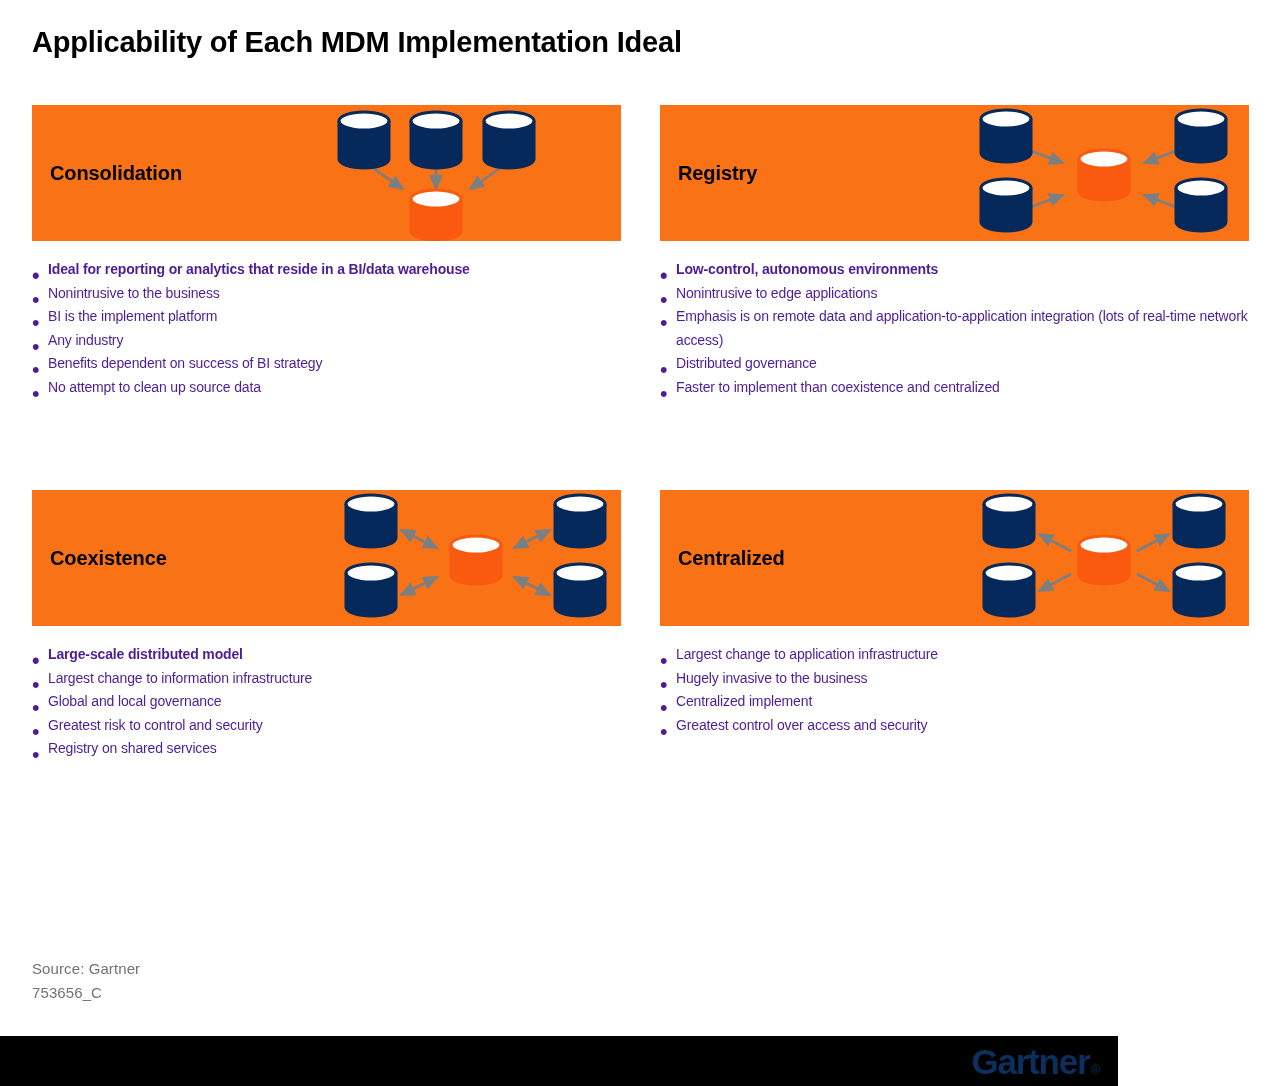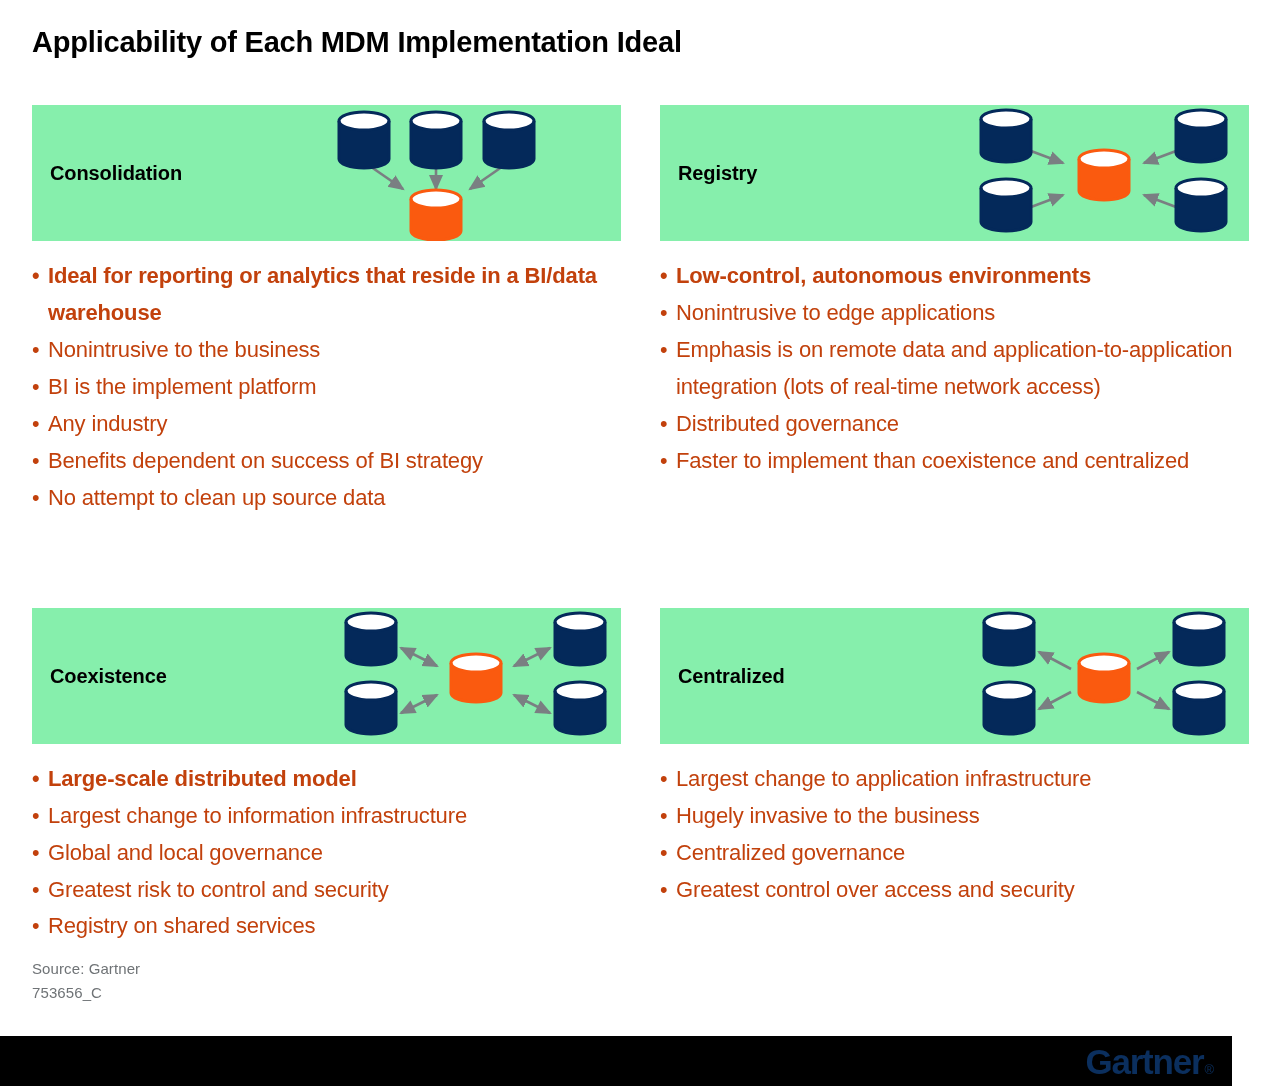--- a/index.html
+++ b/index.html
@@ -39,21 +39,21 @@
     display: flex;
     gap: 39px;
   }
   .quadrant {
     width: 589px;
   }
 
   
   .panel-head {
     position: relative;
-    background: #86efac;
+    background: #f97316;
     height: 136px;
     box-sizing: border-box;
   }
   .panel-label {
     position: absolute;
     left: 18px;
     top: 50%;
     transform: translateY(-50%);
     font-size: 20px;
     font-weight: bold;
@@ -77,23 +77,23 @@
   
   .bullets {
     margin: 0;
     padding: 0;
     list-style: none;
     margin-top: 17px;
   }
   .bullets li {
     position: relative;
     padding-left: 16px;
-    font-size: 22px;
+    font-size: 14px;
     line-height: 1.68;
-    color: #c2410c;
+    color: #4c1d95;
     letter-spacing: -0.15px;
   }
   .bullets li::before {
     content: "\2022";
     position: absolute;
     left: 0;
     top: 0;
     font-size: 21.5px;
     line-height: 1.68;
   }
@@ -112,21 +112,21 @@
     color: #6f7376;
     line-height: 1.62;
     letter-spacing: 0.1px;
   }
 
   
   .footer-bar {
     position: absolute;
     left: 0;
     bottom: 0;
-    width: 1232px;
+    width: 1118px;
     height: 50px;
     background: #000000;
   }
   .brand-logo {
     position: absolute;
     right: 18px;
     top: 50%;
     transform: translateY(-50%);
     display: flex;
     align-items: flex-end;
@@ -350,21 +350,21 @@
               <path d="M120,55 h50 v30 a25,9 0 0 1 -50,0 z" fill="#fa5a0f"></path>
               <ellipse cx="145" cy="55" rx="25" ry="9" fill="#ffffff" stroke="#fa5a0f" stroke-width="3"></ellipse>
               <path d="M120,55 v30 a25,9 0 0 0 50,0 v-30" fill="none" stroke="#fa5a0f" stroke-width="3"></path>
             </g>
           </svg>
         </div>
       </div>
       <ul class="bullets">
         <li>Largest change to application infrastructure</li>
         <li>Hugely invasive to the business</li>
-        <li>Centralized governance</li>
+        <li>Centralized implement</li>
         <li>Greatest control over access and security</li>
       </ul>
     </div>
 
   </div>
 </div>
 
 <div class="footnotes">
   <div class="footnote">Source: Gartner</div>
   <div class="footnote">753656_C</div>

